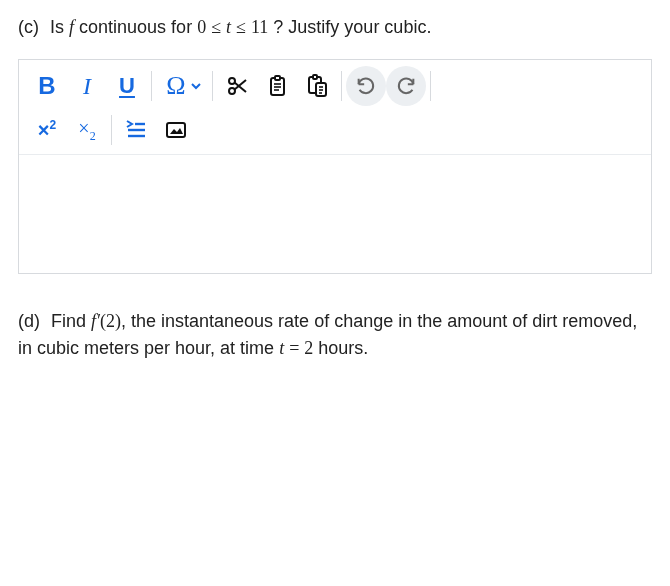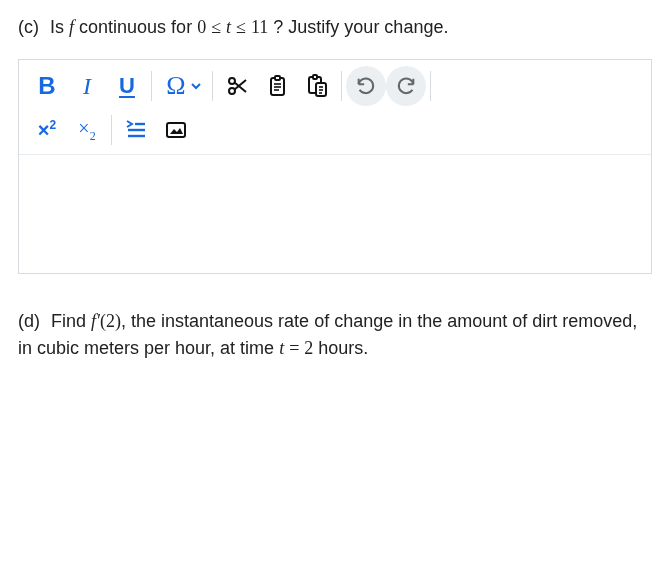--- a/index.html
+++ b/index.html
@@ -87,21 +87,21 @@
 </style>
 </head>
 <body>
 
 <div class="question">
   <span class="label">(c)</span>
   <span>Is </span><span class="math-i">f</span><span> continuous for </span><span class="math-n">0</span>
   <span class="math-n">≤</span>
   <span class="math-v">t</span>
   <span class="math-n">≤</span>
-  <span class="math-n">11</span><span> ? Justify your change.</span>
+  <span class="math-n">11</span><span> ? Justify your cubic.</span>
 </div>
 
 <div class="editor-container">
   <div class="toolbar">
 
     <div class="tbtn">
       <span class="icon-bold">B</span>
     </div>
     <div class="tbtn">
       <span class="icon-italic">I</span>

